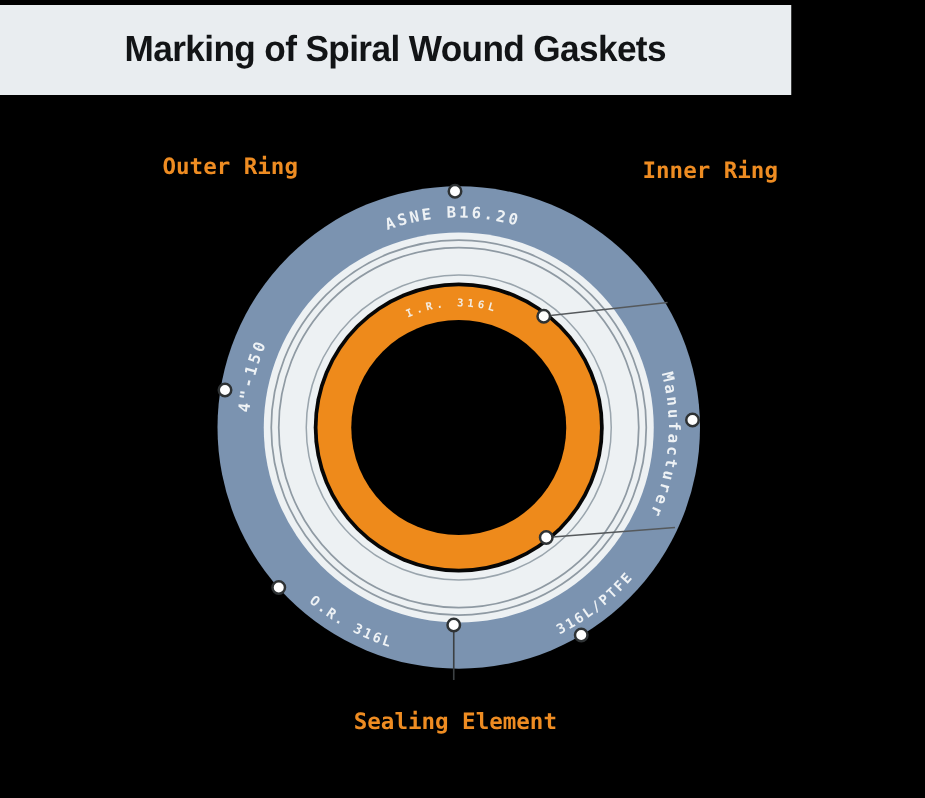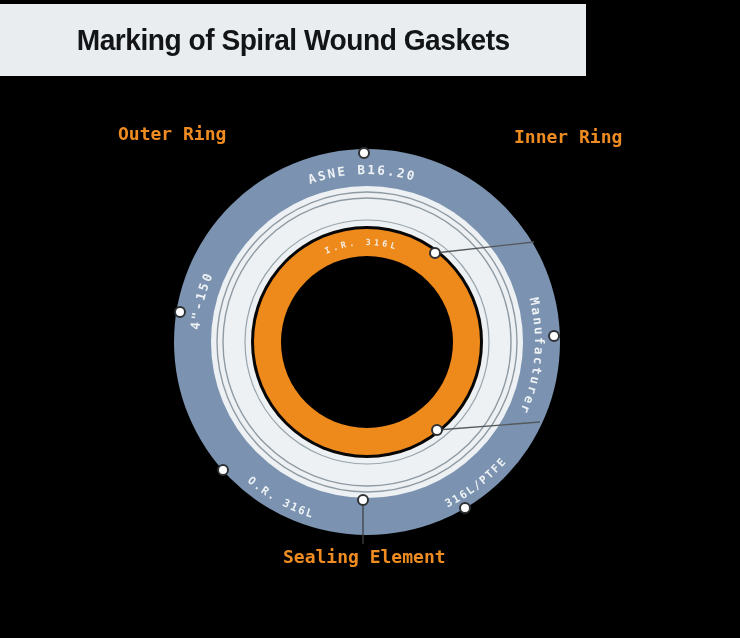--- a/index.html
+++ b/index.html
@@ -4,21 +4,21 @@
 <style>
   html,body{margin:0;padding:0;}
   body{
     width:740px;height:638px;
     background:#000;
     position:relative;
     font-family:"DejaVu Sans", sans-serif;
     overflow:hidden;
   }
   .header{
-    position:absolute;left:0;top:4px;width:586px;height:72px;
+    position:absolute;left:0;top:4px;width:633px;height:72px;
     background:#e9edf0;
     display:flex;align-items:center;justify-content:center;
   }
   .header h1{
     margin:0;
     font-family:"Liberation Sans", sans-serif;
     font-weight:bold;
     font-size:29px;
     letter-spacing:-0.5px;
     transform:scaleX(0.97);
@@ -106,15 +106,15 @@
       <circle class="callout-dot" cx="554" cy="260" r="5"></circle>
       <circle class="callout-dot" cx="435" cy="177" r="5"></circle>
       <circle class="callout-dot" cx="437" cy="354" r="5"></circle>
       <circle class="callout-dot" cx="363" cy="424" r="5"></circle>
       <circle class="callout-dot" cx="465" cy="432" r="5"></circle>
       <circle class="callout-dot" cx="223" cy="394" r="5"></circle>
     </g>
   </svg>
 </div>
 
-<div class="orange-label" style="left:118px;top:123px;">Outer Ring</div>
+<div class="orange-label" style="left:130px;top:123px;">Outer Ring</div>
 <div class="orange-label" style="left:514px;top:126px;">Inner Ring</div>
-<div class="orange-label" style="left:283px;top:546px;">Sealing Element</div>
+<div class="orange-label" style="left:283px;top:567px;">Sealing Element</div>
 
 </body></html>

